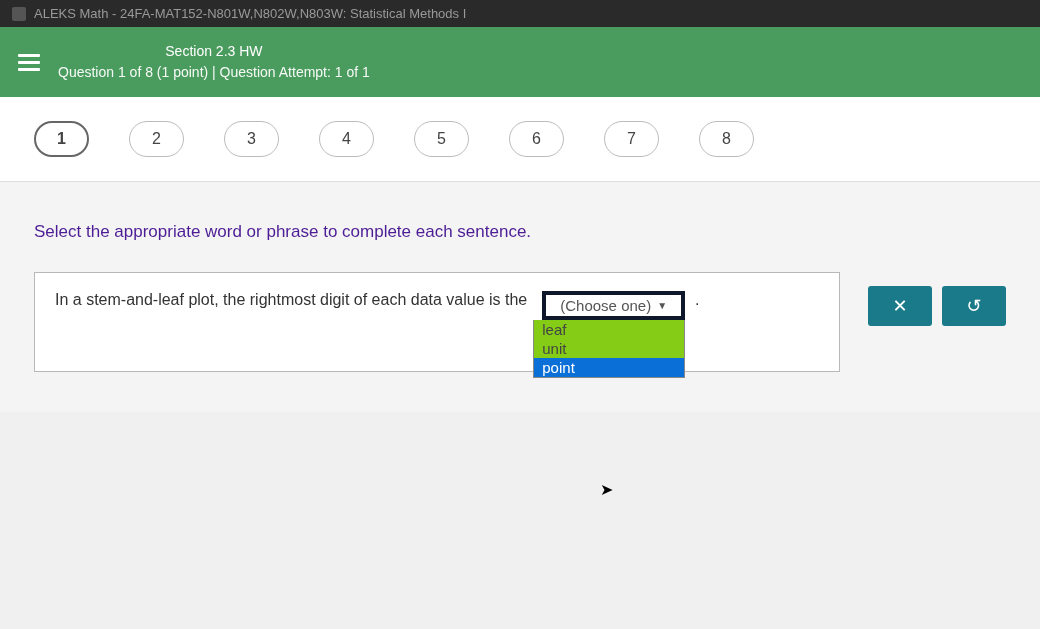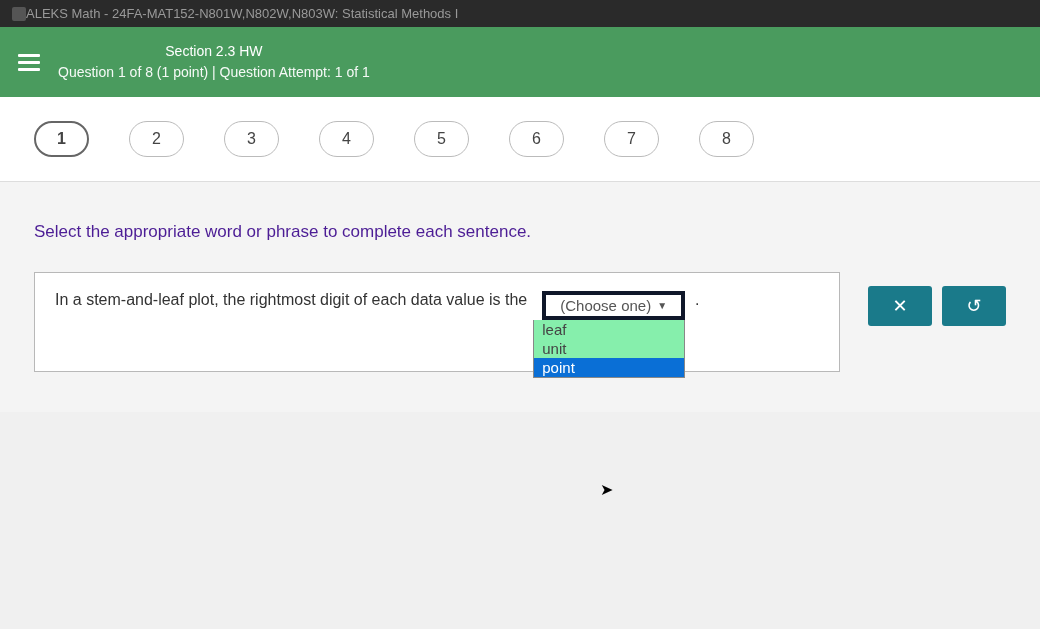--- a/index.html
+++ b/index.html
@@ -10,20 +10,21 @@
       height: 629px;
       overflow: hidden;
     }
     .tab-bar {
       background: #2a2a2a;
       color: #999;
       padding: 6px 12px;
       font-size: 13px;
       display: flex;
       align-items: center;
+      gap: 8px;
     }
     .tab-bar .tab-icon {
       width: 14px;
       height: 14px;
       background: #555;
       border-radius: 2px;
     }
     .green-header {
       background: #4a9b5e;
       color: #fff;
@@ -124,21 +125,21 @@
       font-size: 10px;
       color: #555;
     }
     .dropdown-options {
       position: absolute;
       top: 100%;
       left: 0;
       right: 0;
       border: 1px solid #888;
       border-top: none;
-      background: #86efac;
+      background: #84cc16;
       font-size: 15px;
     }
     .dropdown-options div {
       padding: 1px 8px;
       cursor: pointer;
       color: #444;
     }
     .dropdown-options div.highlighted {
       background: #0a6fd6;
       color: #fff;

